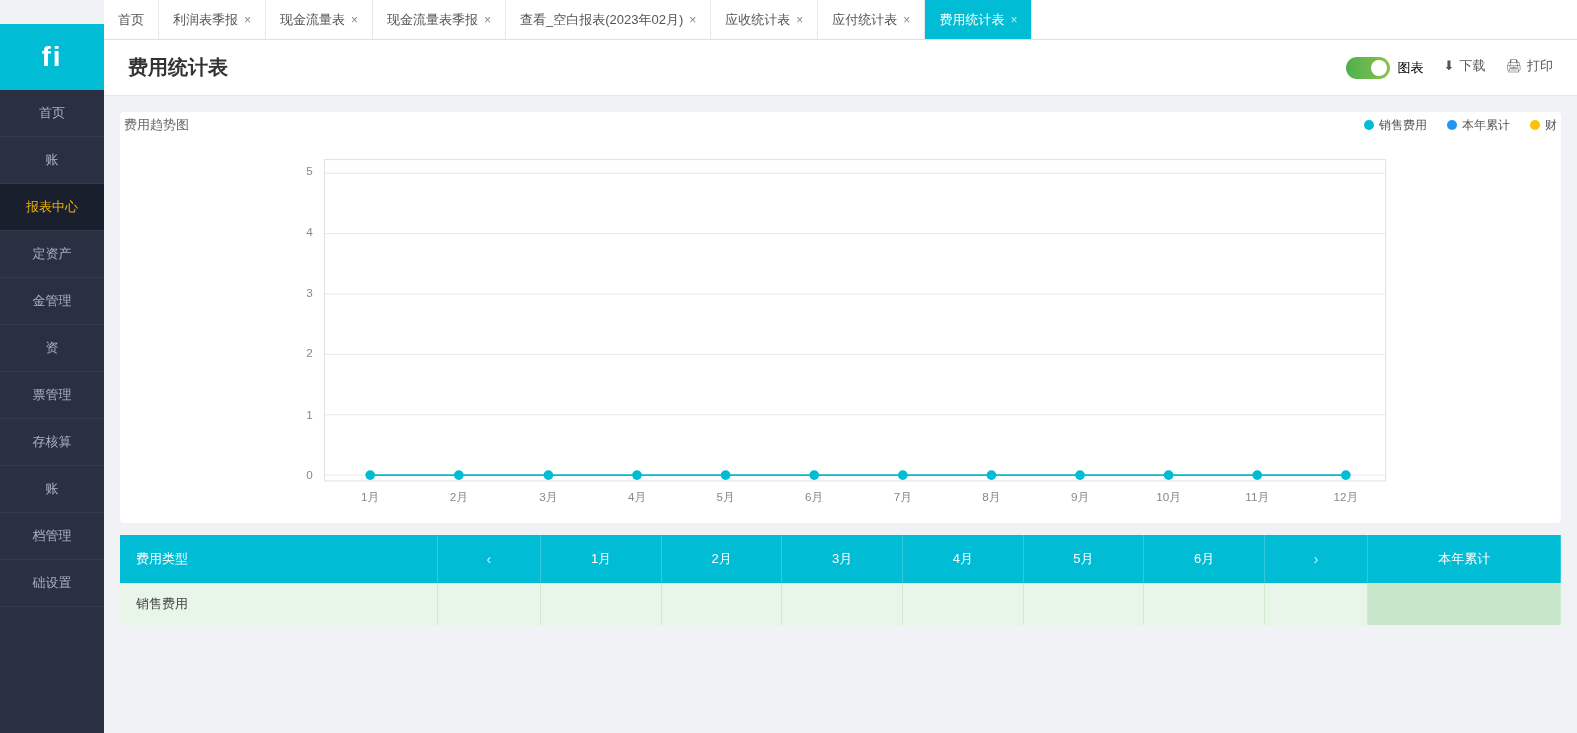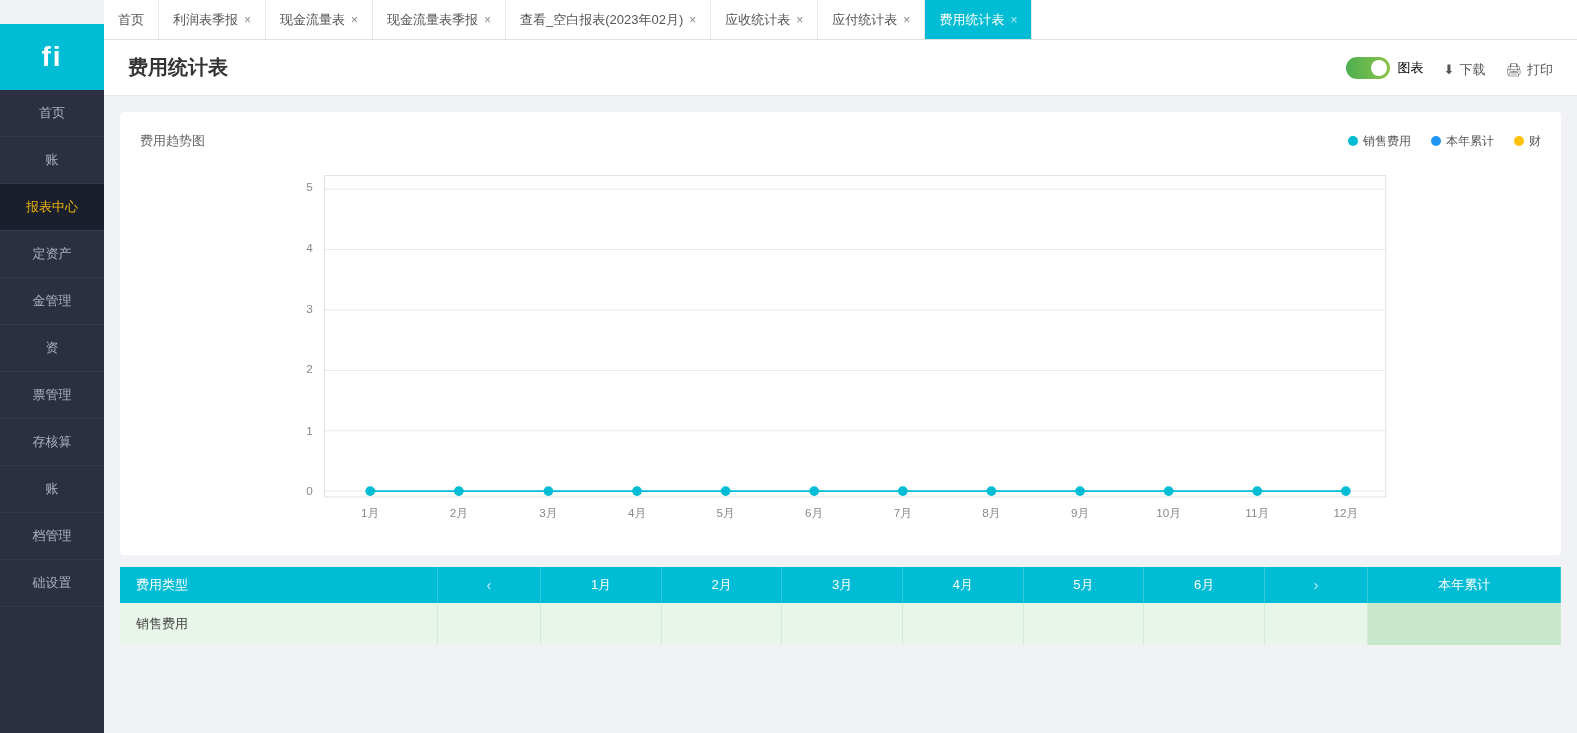--- a/index.html
+++ b/index.html
@@ -96,21 +96,21 @@
       padding: 14px 24px;
       border-bottom: 1px solid #e8e8e8;
     }
     .page-title {
       font-size: 20px;
       font-weight: 600;
       color: #333;
     }
     .header-actions {
       display: flex;
-      align-items: flex-end;
+      align-items: flex-start;
       gap: 20px;
     }
     .toggle-group {
       display: flex;
       align-items: center;
       gap: 8px;
     }
     .toggle-switch {
       width: 44px;
       height: 22px;
@@ -136,21 +136,21 @@
       cursor: pointer;
       color: #555;
       font-size: 13px;
     }
 
     
     .chart-container {
       background: #fff;
       margin: 16px 16px 0 16px;
       border-radius: 4px;
-      padding: 20px;
+      padding: 4px;
     }
     .chart-header {
       display: flex;
       justify-content: space-between;
       align-items: center;
       margin-bottom: 12px;
     }
     .chart-title {
       font-size: 13px;
       color: #666;
@@ -184,21 +184,21 @@
       margin: 12px 16px 0 16px;
     }
     .data-table {
       width: 100%;
       border-collapse: collapse;
       font-size: 13px;
     }
     .data-table thead tr {
       background: #00bcd4;
       color: white;
-      height: 36px;
+      height: 48px;
     }
     .data-table thead th {
       padding: 0 16px;
       font-weight: 500;
       text-align: center;
       border-right: 1px solid rgba(255,255,255,0.2);
       white-space: nowrap;
     }
     .data-table thead th.first-col {
       text-align: left;

